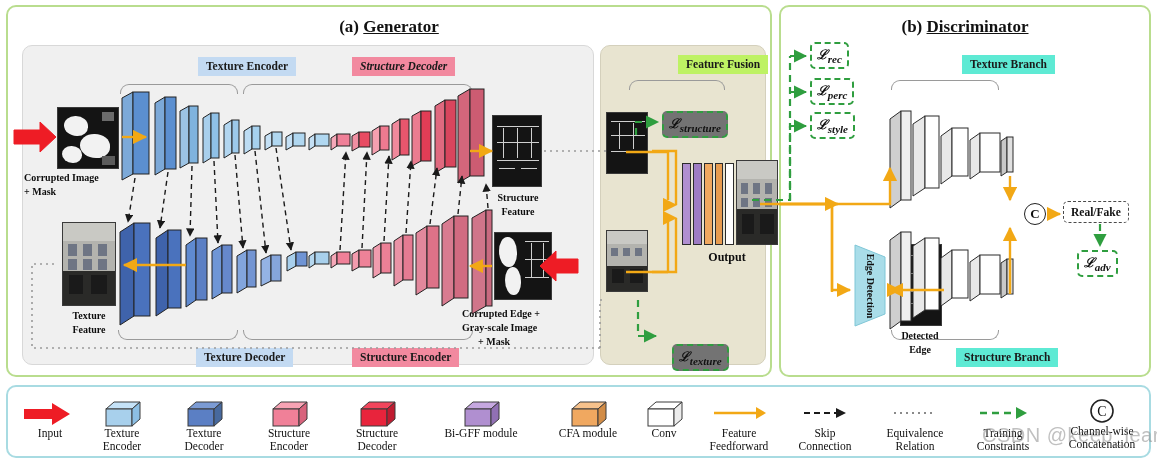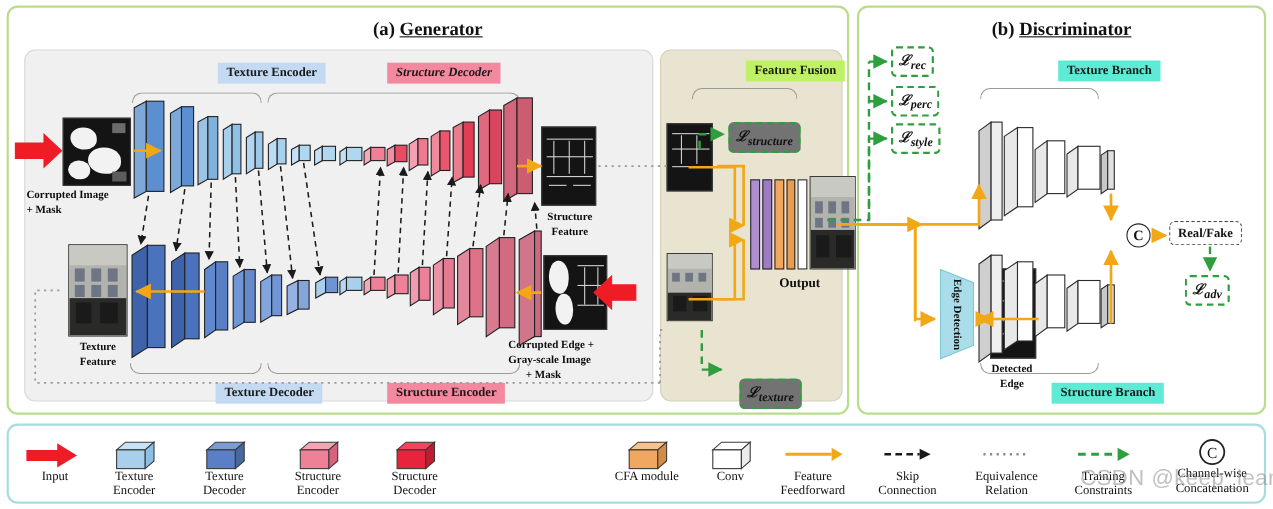--- a/index.html
+++ b/index.html
@@ -670,20 +670,31 @@
         <svg width="48" height="30" style="margin-top:2px;">
           <polygon points="8,10 16,3 42,3 34,10" fill="#f2455c" stroke="#3a3a3a" stroke-width="1"></polygon>
           <rect x="8" y="10" width="26" height="17" fill="#e8243c" stroke="#3a3a3a" stroke-width="1"></rect>
           <polygon points="34,10 42,3 42,20 34,27" fill="#c01b30" stroke="#3a3a3a" stroke-width="1"></polygon>
         </svg>
       </div>
       <div class="lg-text">Structure</div>
       <div class="lg-text">Decoder</div>
     </div>
 
+    <div class="lg-item" style="left:418px; top:10px; width:110px;">
+      <div class="lg-ico">
+        <svg width="48" height="30" style="margin-top:2px;">
+          <polygon points="8,10 16,3 42,3 34,10" fill="#c6a8e0" stroke="#3a3a3a" stroke-width="1"></polygon>
+          <rect x="8" y="10" width="26" height="17" fill="#b08fd0" stroke="#3a3a3a" stroke-width="1"></rect>
+          <polygon points="34,10 42,3 42,20 34,27" fill="#9170b4" stroke="#3a3a3a" stroke-width="1"></polygon>
+        </svg>
+      </div>
+      <div class="lg-text">Bi-GFF module</div>
+      <div class="lg-text"></div>
+    </div>
 
     <div class="lg-item" style="left:532px; top:10px; width:96px;">
       <div class="lg-ico">
         <svg width="48" height="30" style="margin-top:2px;">
           <polygon points="8,10 16,3 42,3 34,10" fill="#f7c28c" stroke="#3a3a3a" stroke-width="1"></polygon>
           <rect x="8" y="10" width="26" height="17" fill="#f0a860" stroke="#3a3a3a" stroke-width="1"></rect>
           <polygon points="34,10 42,3 42,20 34,27" fill="#d28c46" stroke="#3a3a3a" stroke-width="1"></polygon>
         </svg>
       </div>
       <div class="lg-text">CFA module</div>

